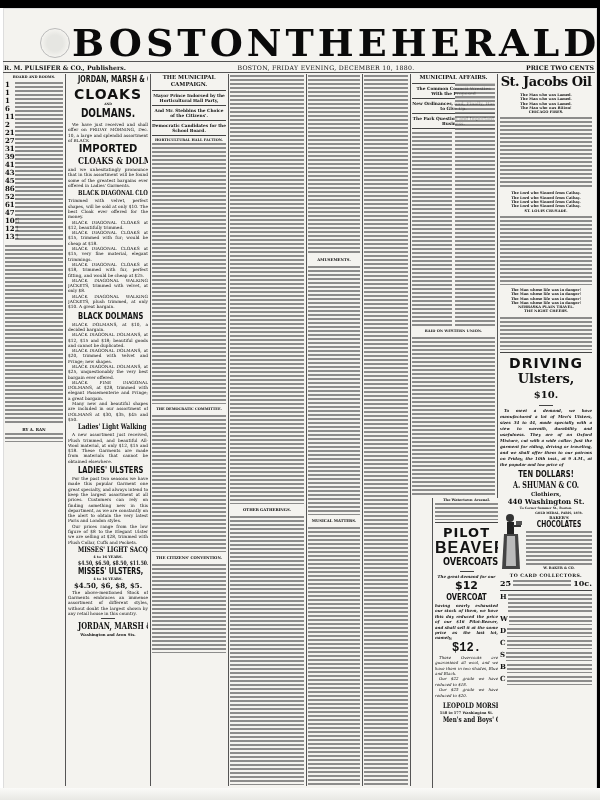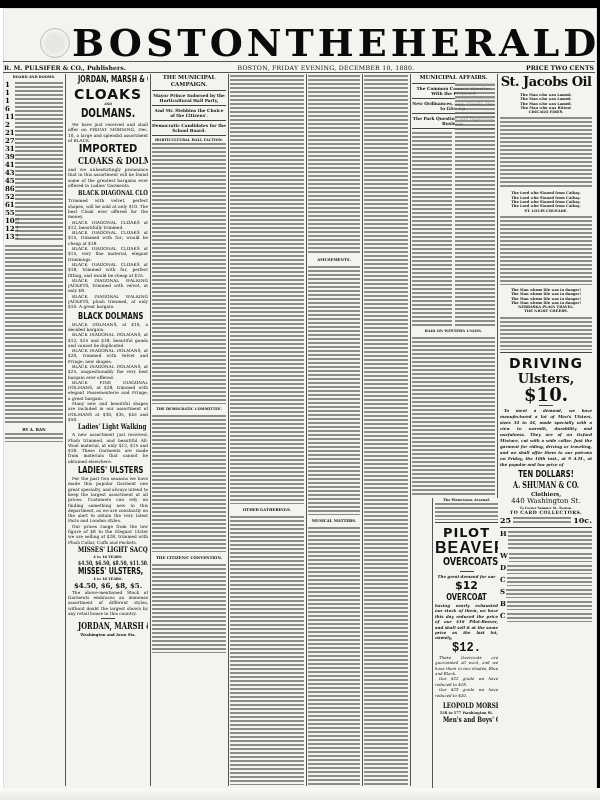--- a/index.html
+++ b/index.html
@@ -118,21 +118,21 @@
       </div>
       <div class="listitem">
         <span class="num">52</span>
         <div class="lt lines"></div>
       </div>
       <div class="listitem">
         <span class="num">61</span>
         <div class="lt lines"></div>
       </div>
       <div class="listitem">
-        <span class="num">55</span>
+        <span class="num">47</span>
         <div class="lt lines"></div>
       </div>
       <div class="listitem">
         <span class="num">106</span>
         <div class="lt lines"></div>
       </div>
       <div class="listitem">
         <span class="num">121</span>
         <div class="lt lines"></div>
       </div>
@@ -287,28 +287,47 @@
       <div class="hd" style="font-size: 3.6px; line-height: 4.3px;">The Man whose life was in danger!</div>
       <div class="hd" style="font-size: 3.6px; line-height: 4.3px;">The Man whose life was in danger!</div>
       <div class="hd" style="font-size: 3.6px; line-height: 4.3px;">The Man whose life was in danger!</div>
       <div class="hd" style="font-size: 3.6px; line-height: 4.3px;">NEBRASKA PLAIN TRAVEL.</div>
       <div class="hd" style="font-size: 3.6px; line-height: 4.3px;">THE NIGHT CHEERS.</div>
     </div>
   <div class="lines" style="height:34px;margin-top:2px;"></div>
   <div class="rulesm"></div>
   <div class="hd" style="font-family:'DejaVu Sans',sans-serif;font-size:14px;line-height:16px;letter-spacing:1px;">DRIVING</div>
   <div class="hd" style="font-size:13px;line-height:15px;">Ulsters,</div>
-  <div class="hd" style="font-size:18px;line-height:17px;">$10.</div>
+  <div class="hd" style="font-size:10px;line-height:17px;">$10.</div>
   <div class="dash"></div>
   <p class="small" style="font-style:italic;font-weight:bold;font-size:4px;line-height:6px;text-indent:4px;">To meet a demand, we have manufactured a lot of Men's Ulsters, sizes 34 to 44, made specially with a view to warmth, durability and usefulness. They are of an Oxford Mixture, cut with a wide collar. Just the garment for riding, driving or traveling, and we shall offer them to our patrons on Friday, the 10th inst., at 9 A.M., at the popular and low price of</p>
   <div class="cond" style="font-size:9px;line-height:12px;">TEN DOLLARS!</div>
   <div class="cond" style="font-size:8.5px;line-height:11px;font-family:'DejaVu Serif',serif;">A. SHUMAN &amp; CO.</div>
   <div class="hd" style="font-size:5.5px;">Clothiers,</div>
-  <div class="hd" style="font-size:7px;line-height:9px;font-weight:normal;">440 Washington St.</div>
+  <div class="hd" style="font-size:7px;line-height:9px;font-weight:bold;">440 Washington St.</div>
   <div class="hd" style="font-size:3px;">To Corner Summer St., Boston.</div>
+  <div style="display:flex;gap:2px;margin-top:1px;">
+    <div class="figure">
+      <svg width="24" height="62" viewBox="0 0 24 62">
+        <circle cx="10" cy="7" r="4" fill="#333"></circle>
+        <rect x="7" y="11" width="7" height="12" fill="#222"></rect>
+        <rect x="13" y="14" width="8" height="2" fill="#333"></rect>
+        <rect x="16" y="10" width="6" height="4" fill="#555"></rect>
+        <path d="M4 23 L18 23 L20 58 L2 58 Z" fill="#444"></path>
+        <path d="M7 25 L15 25 L16 55 L6 55 Z" fill="#bbb"></path>
+      </svg>
+    </div>
+    <div style="flex:1;">
+      <div class="hd" style="font-size:3px;">GOLD MEDAL, PARIS, 1878.</div>
+      <div class="hd" style="font-size:3.8px;">BAKER'S</div>
+      <div class="cond" style="font-size:8px;line-height:10px;">CHOCOLATES</div>
+      <div class="lines" style="height:36px;"></div>
+      <div class="hd" style="font-size:3.4px;">W. BAKER &amp; CO.</div>
+    </div>
+  </div>
   <div class="hd" style="font-size:4.6px;letter-spacing:.5px;">TO CARD COLLECTORS.</div>
   <div style="display:flex;justify-content:space-between;align-items:center;">
     <span class="hd" style="font-size:8px;">25</span>
     <div class="lines" style="flex:1;height:8px;margin:0 2px;"></div>
     <span class="hd" style="font-size:8px;">10c.</span>
   </div>
   <div class="rulesm"></div>
   <div id="classifieds">
       <div style="display: flex; gap: 1px; margin-bottom: 2px;">
         <span class="hd" style="font-size: 7px; line-height: 7px;">H</span>

